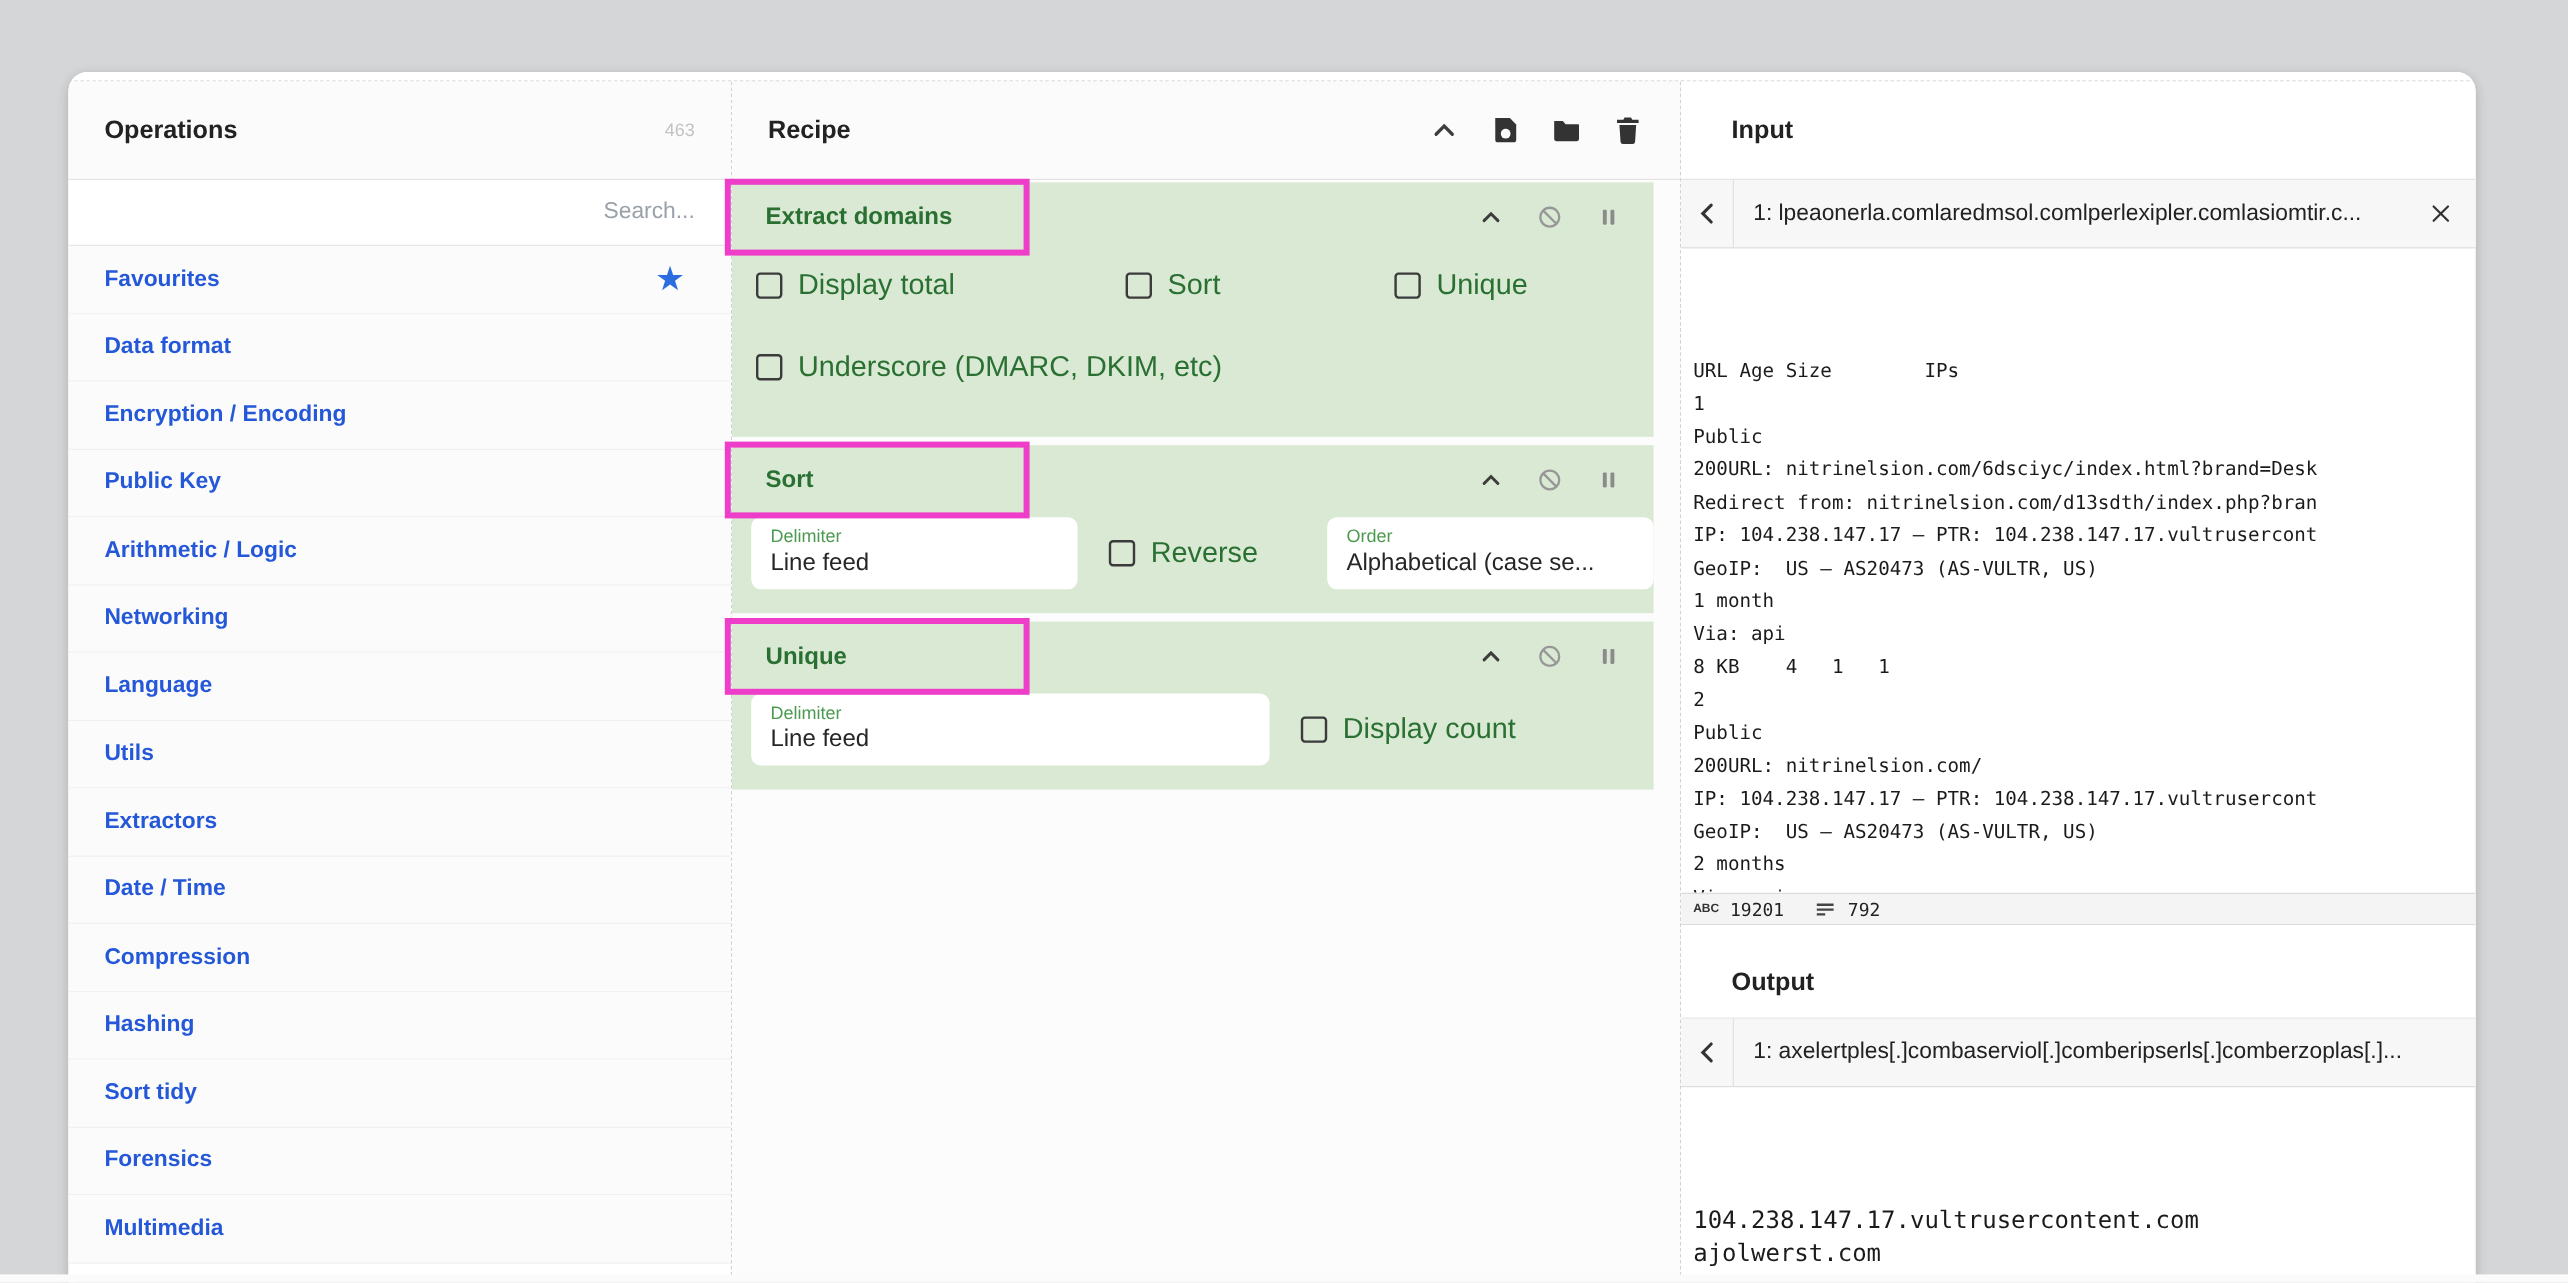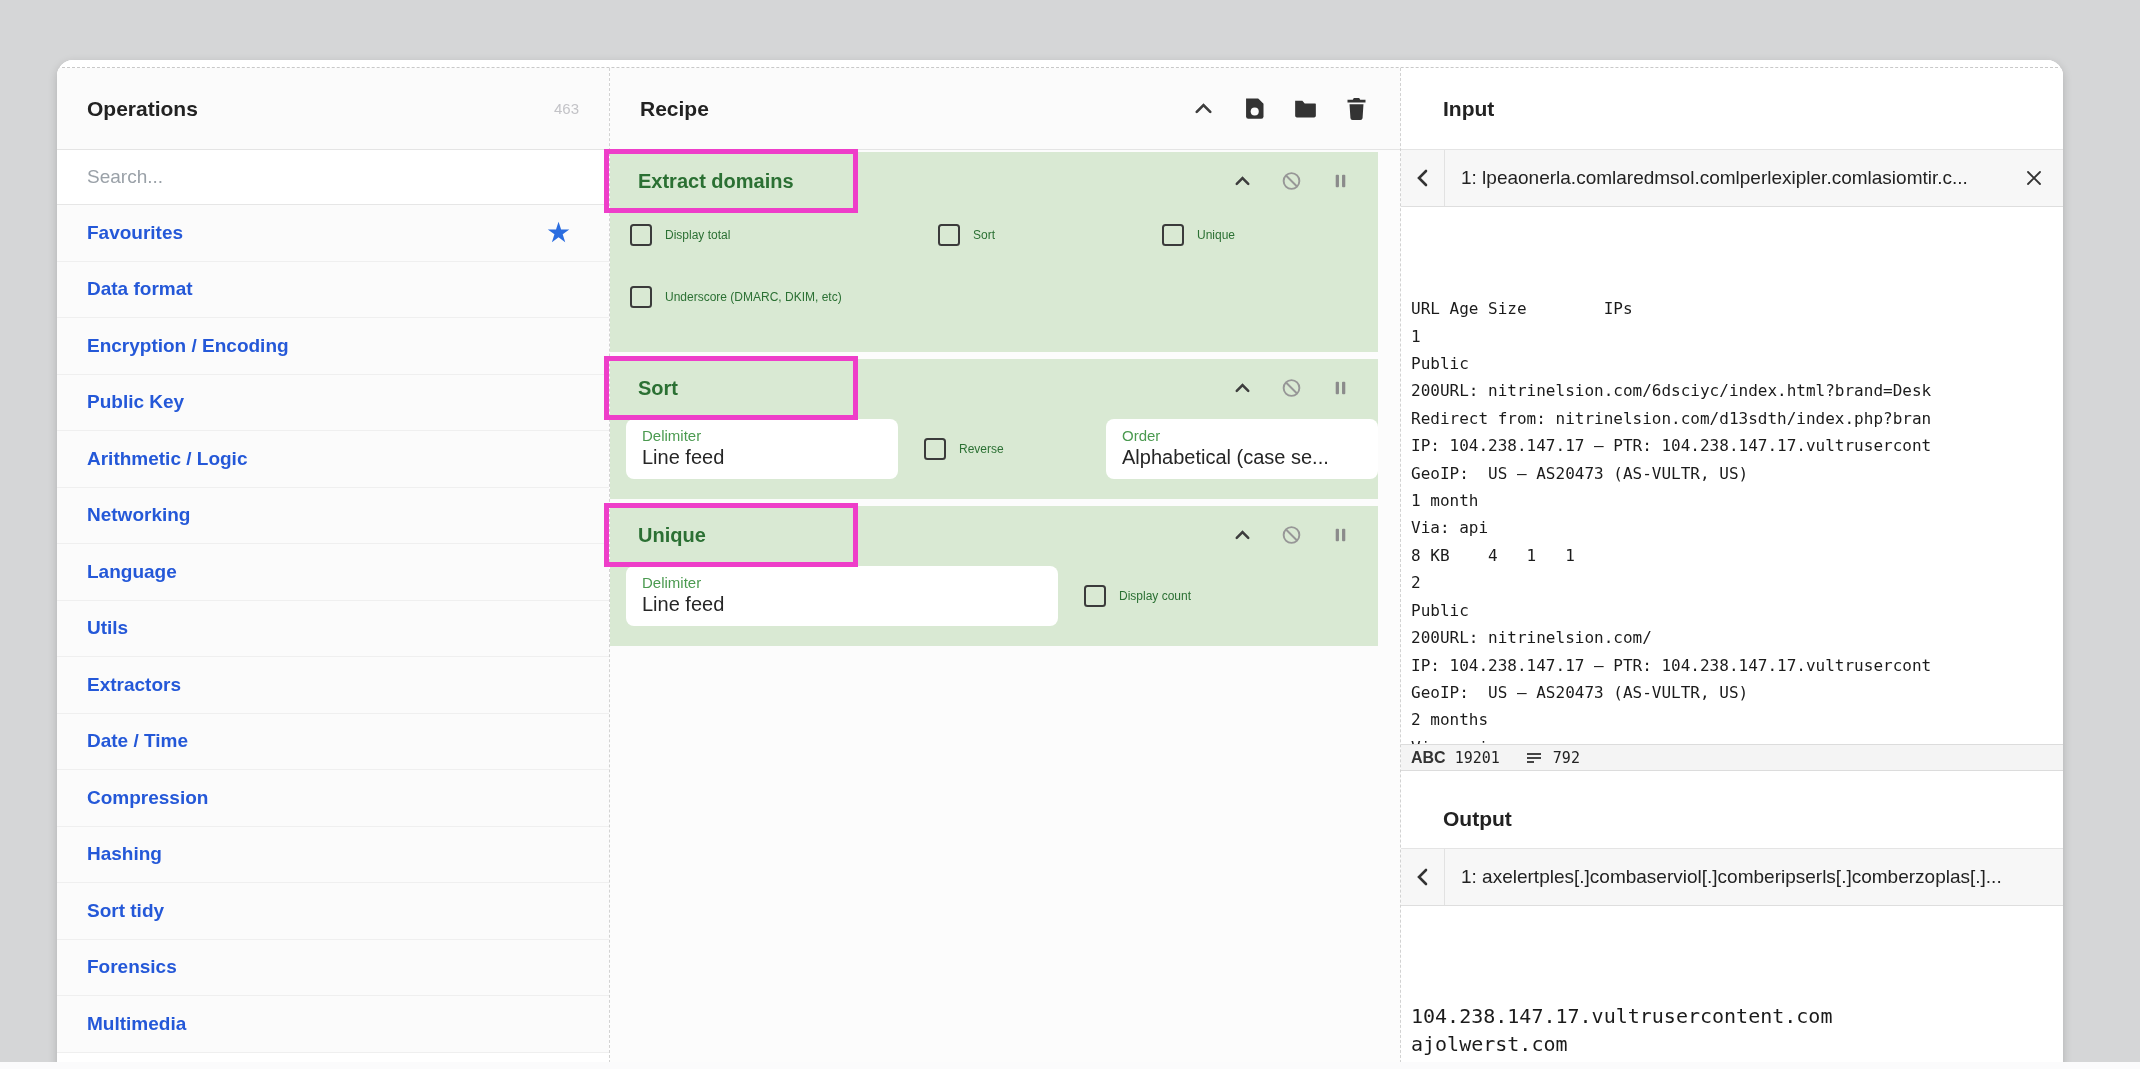--- a/index.html
+++ b/index.html
@@ -15,21 +15,21 @@
   .cols { display:flex; height:1000px; }
 
   
   .ops { width:553px; flex:none; border-right:1px dashed #d2d2d2; background:#fff; }
   .panel-header { height:82px; display:flex; align-items:center; padding:0 30px;
                   border-bottom:1px solid #e4e4e4; background:#fbfbfb;text-align:right; }
   .panel-title { font-size:21px; font-weight:bold; color:#222; }
   .ops-count { margin-left:auto; color:#c3c3c7; font-size:15px; }
   .search-row { height:55px; border-bottom:1px solid #e6e6e6; background:#fff; display:flex; align-items:center; }
   .search-input { border:none; outline:none; width:100%; padding:0 30px; font-size:19px; color:#14532d;
-                  font-family:"Liberation Sans", sans-serif; background:transparent; }
+                  font-family:"Liberation Sans", sans-serif; background:transparent;text-align:right; }
   .search-input::placeholder { color:#9aa1a8; }
   .cat-row { height:56.5px; display:flex; align-items:center; padding:0 30px;
              border-bottom:1px solid #efefef; background:#fbfbfb; cursor:pointer; }
   .cat-label { color:#2458d8; font-weight:bold; font-size:19px; }
   .star { margin-left:auto; margin-right:8px; color:#2b6de0; font-size:28px; line-height:1; }
 
   
   .recipe { width:791px; flex:none; border-right:1px dashed #d2d2d2; background:#fcfcfc;
             display:flex; flex-direction:column; }
   .recipe-header { background:#fbfbfb; }
@@ -42,21 +42,21 @@
             border:5px solid #ee3ec9; pointer-events:none; z-index:2; }
   .step-title { padding-left:28px; color:#2b7033; font-weight:bold; font-size:20px; }
   .step-icons { position:absolute; right:26px; top:50%; transform:translateY(-50%);
                 display:flex; gap:26px; align-items:center; }
   .sicon { width:23px; height:23px; display:block; cursor:pointer; }
   .opt-grid { display:grid; grid-template-columns:308px 224px auto; padding:14px 0 0 20px; }
   .opt-row2 { padding:40px 0 44px 20px; }
   .cb-group { display:flex; align-items:center; gap:13px; cursor:pointer; }
   .checkbox { width:22px; height:22px; border:2.5px solid #3b3b3b; border-radius:3.5px;
               flex:none; background:transparent; }
-  .cb-label { color:#2b7033; font-size:12px; }
+  .cb-label { color:#2b7033; font-size:24px; }
   .opt-flex { display:flex; align-items:center; padding:2px 0 20px 16px; }
   .field { background:#fff; border-radius:8px; padding:8px 16px 10px; cursor:text; }
   .field-label { font-size:15px; color:#4b9a50; margin-bottom:2px; }
   .field-value { font-size:20px; color:#262626; white-space:nowrap; overflow:hidden; }
   .f-delim-sort { width:272px; }
   .cb-reverse { margin-left:26px; }
   .f-order { margin-left:auto; width:272px; }
   .f-delim-unique { width:432px; }
   .cb-count { margin-left:26px; }
 
@@ -71,21 +71,21 @@
                border-right:1px solid #e2e2e2; flex:none; cursor:pointer; }
   .tab-text { flex:1; min-width:0; padding:0 16px; font-size:19px; color:#222;
               white-space:nowrap; overflow:hidden; cursor:pointer; }
   .tab-close { padding:0 20px 0 6px; flex:none; cursor:pointer; display:flex; align-items:center; }
   .mono { font-family:"DejaVu Sans Mono", monospace; color:#1b1b1b; white-space:pre; overflow:hidden; }
   .input-content { height:537px; flex:none; padding:6px 0 0 10px; font-size:16px; line-height:27.4px; }
   .output-content { flex:1; padding:10px 0 0 10px; font-size:20px; line-height:28.6px; }
   .line { display:block; }
   .io-footer { height:27px; flex:none; background:#f4f4f4; border-top:1px solid #dcdcdc;
                border-bottom:1px solid #dcdcdc; display:flex; align-items:center; padding-left:10px; }
-  .abc-icon { font-size:16px; font-weight:bold; color:#333; letter-spacing:0; margin-right:9px; }
+  .abc-icon { font-size:10px; font-weight:bold; color:#333; letter-spacing:0; margin-right:9px; }
   .footer-num { font-family:"DejaVu Sans Mono", monospace; font-size:15px; color:#222; }
   .lines-icon { margin:0 9px 0 26px; display:block; }
   .h-split { height:19px; flex:none; background:#fff; }
 </style>
 </head>
 <body>
 
 <div class="stage">
   <div class="window">
     <div class="top-strip"></div>

